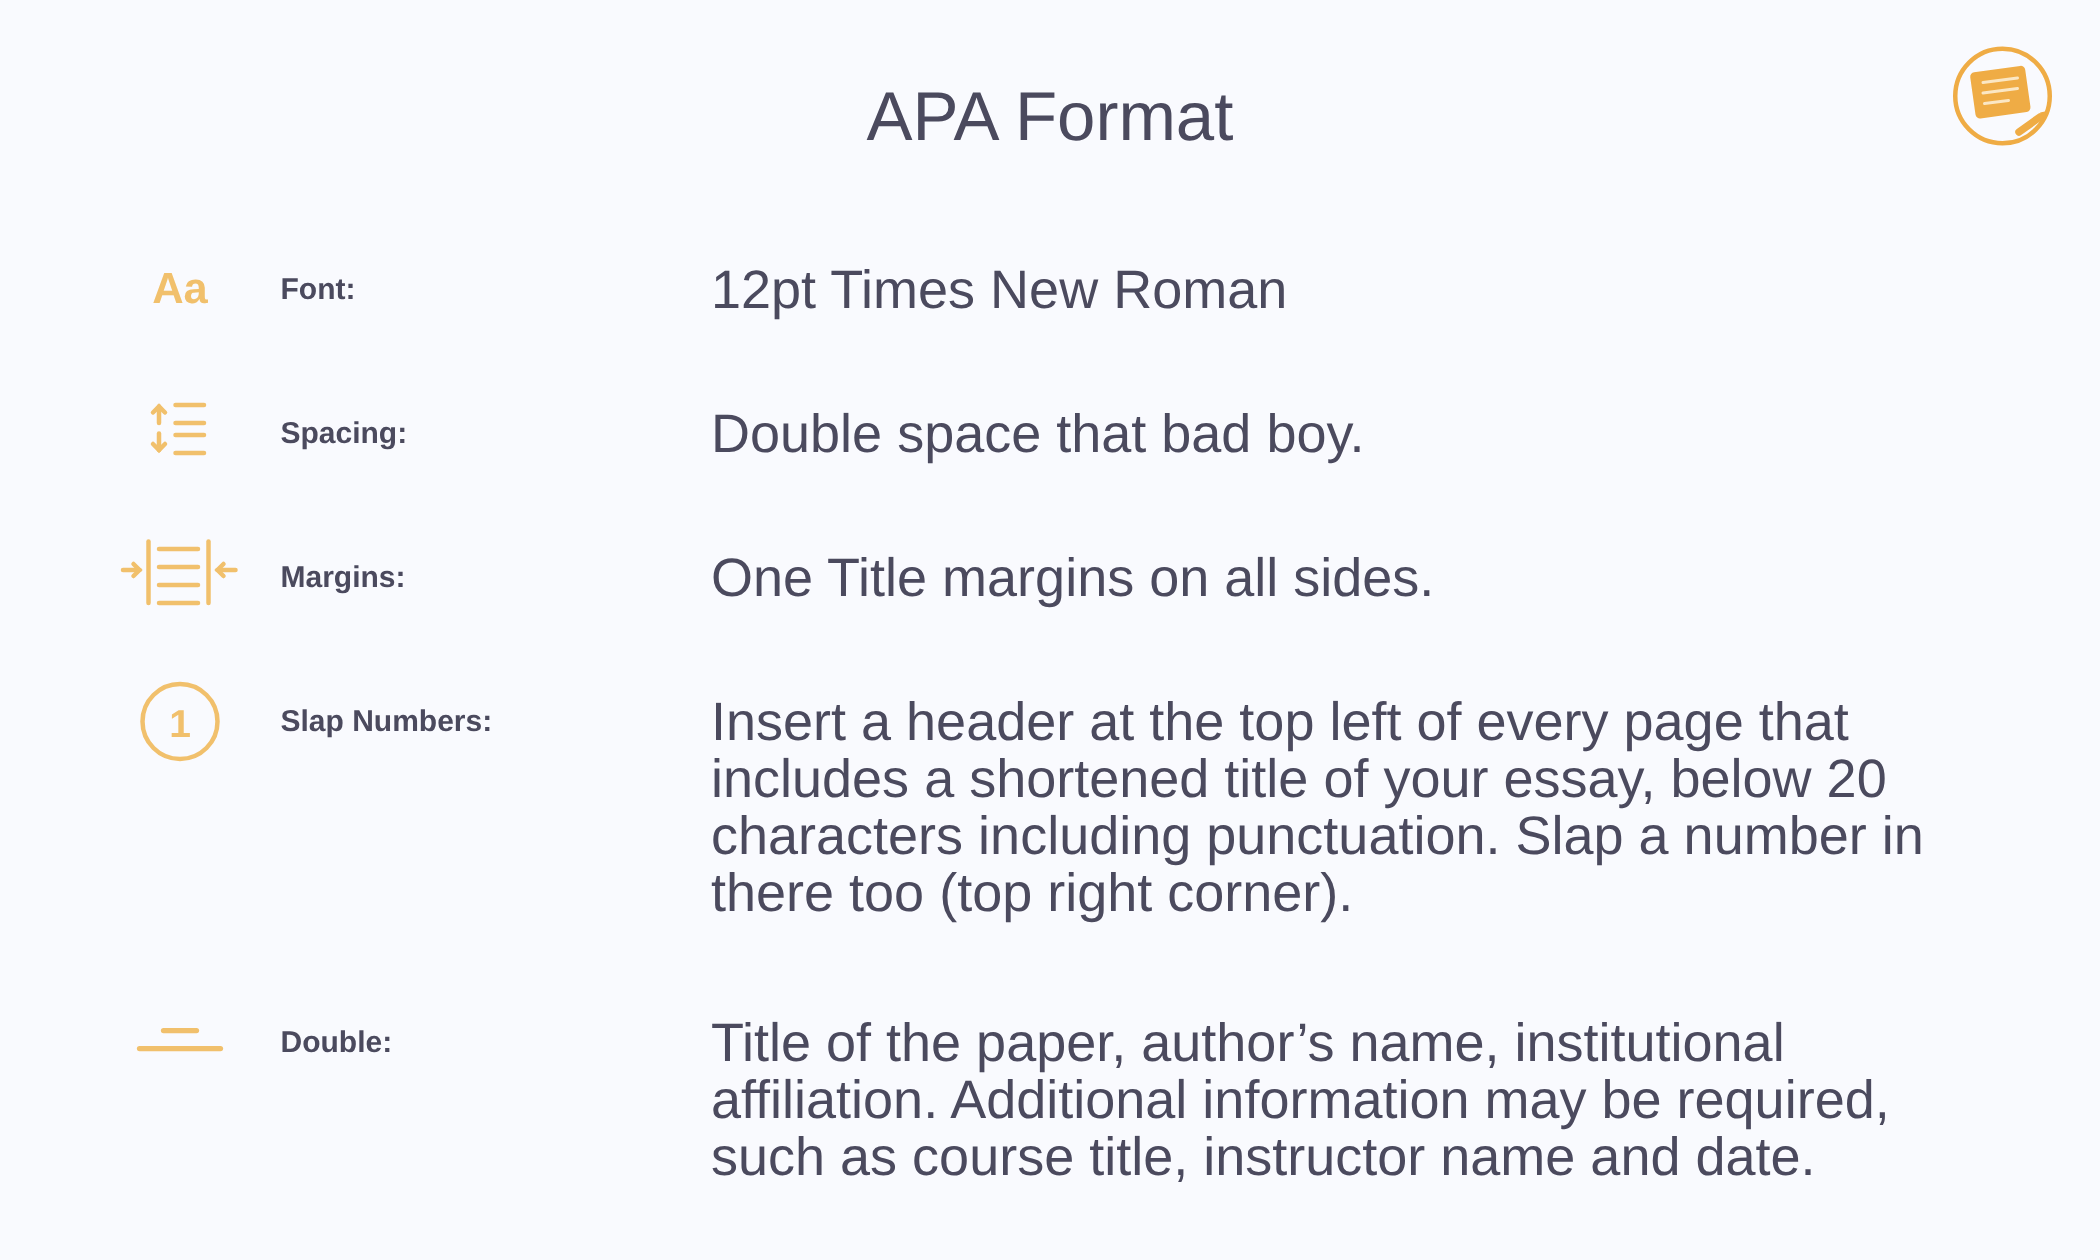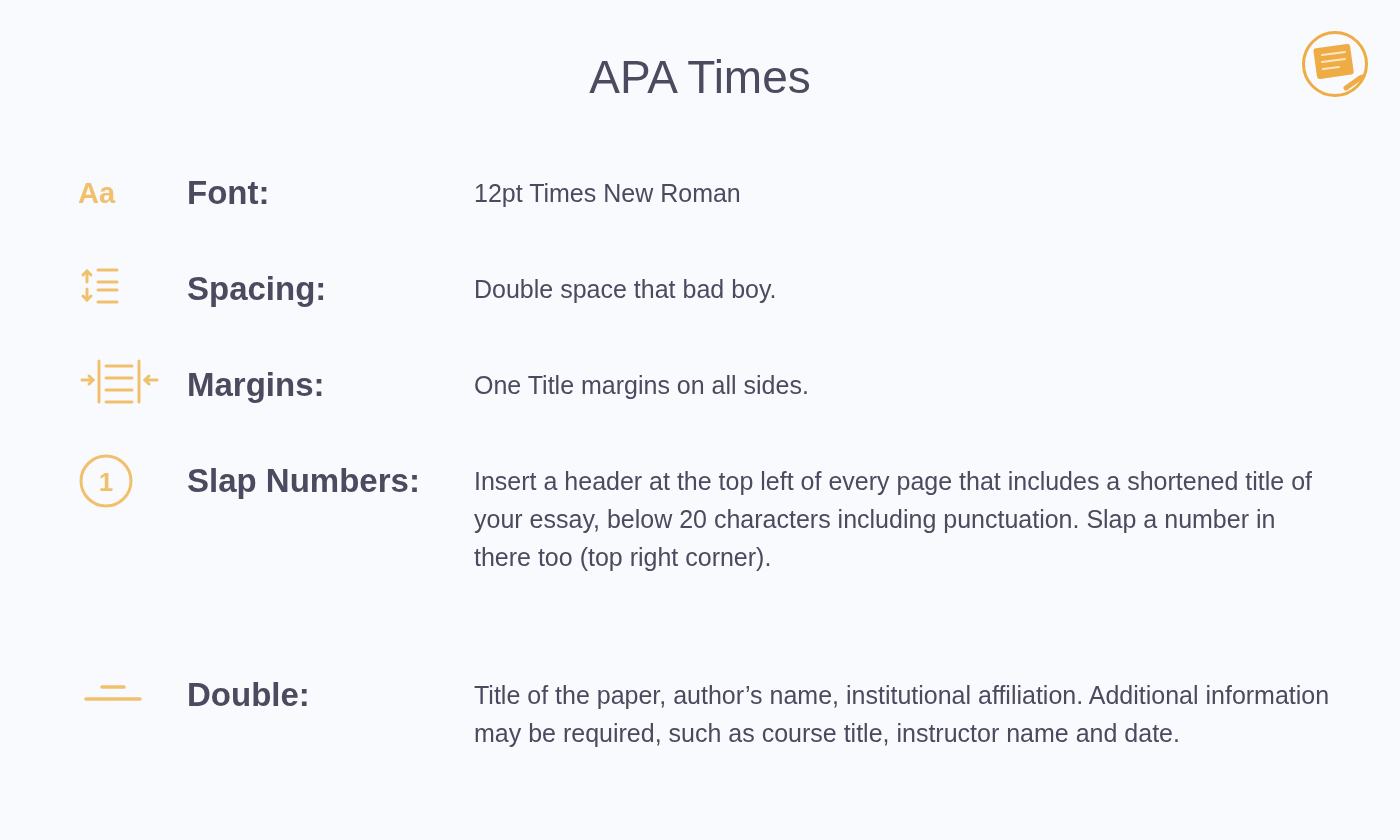--- a/index.html
+++ b/index.html
@@ -39,50 +39,51 @@
       left: 0;
       width: 1400px;
     }
     .row .icon {
       position: absolute;
       left: 78px;
       width: 84px;
       height: 60px;
       display: flex;
       align-items: center;
+      justify-content: center;
     }
     .row .label {
       position: absolute;
       left: 187px;
-      font-size: 33px;
+      font-size: 20px;
       font-weight: 700;
       color: #4b4a5e;
       line-height: 38px;
       white-space: nowrap;
     }
     .row .value {
       position: absolute;
       left: 474px;
       width: 860px;
-      font-size: 25px;
+      font-size: 36px;
       font-weight: 400;
       color: #4b4a5e;
       line-height: 38px;
     }
     .aa-icon {
       font-size: 29px;
       font-weight: 700;
       color: #f1c06c;
       line-height: 38px;
     }
   </style>
 </head>
 <body>
 
-<h1 class="page-title">APA Times</h1>
+<h1 class="page-title">APA Format</h1>
 
 <div class="corner-logo">
   <svg width="68" height="68" viewBox="0 0 68 68">
     <circle cx="34" cy="34" r="31.5" fill="none" stroke="#efac45" stroke-width="3"></circle>
     <rect x="14" y="16" width="37" height="31" rx="3" fill="#efac45" transform="rotate(-8 32 31)"></rect>
     <line x1="21" y1="25" x2="44" y2="22" stroke="#fbe7c4" stroke-width="2" stroke-linecap="round"></line>
     <line x1="21" y1="32" x2="44" y2="29" stroke="#fbe7c4" stroke-width="2" stroke-linecap="round"></line>
     <line x1="22" y1="39" x2="38" y2="37" stroke="#fbe7c4" stroke-width="2" stroke-linecap="round"></line>
     <line x1="45" y1="58" x2="59" y2="48" stroke="#efac45" stroke-width="5" stroke-linecap="round"></line>
     <polygon points="59,45 64,44 62,49" fill="#efac45"></polygon>

